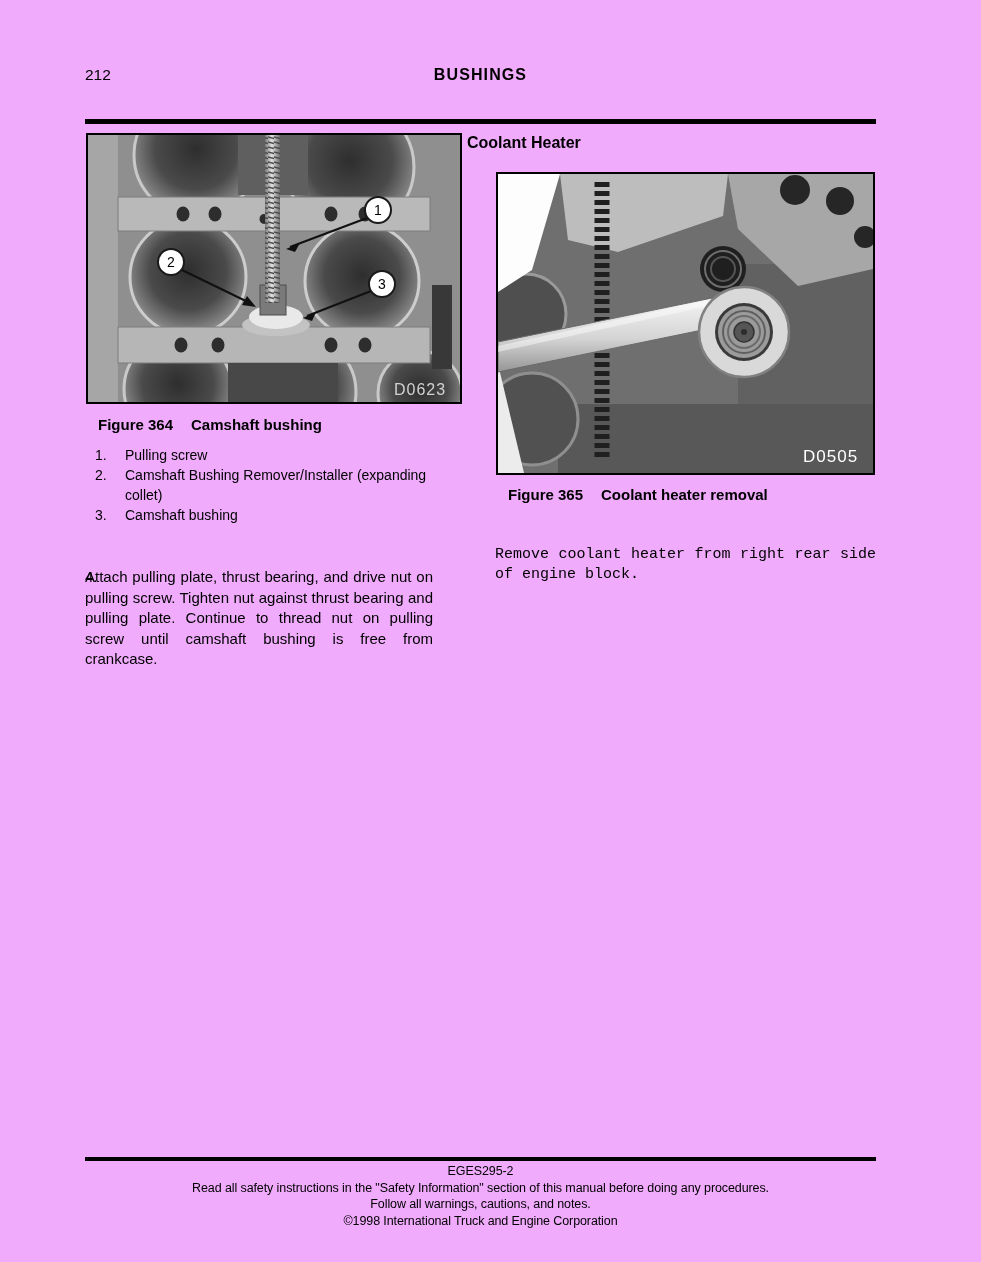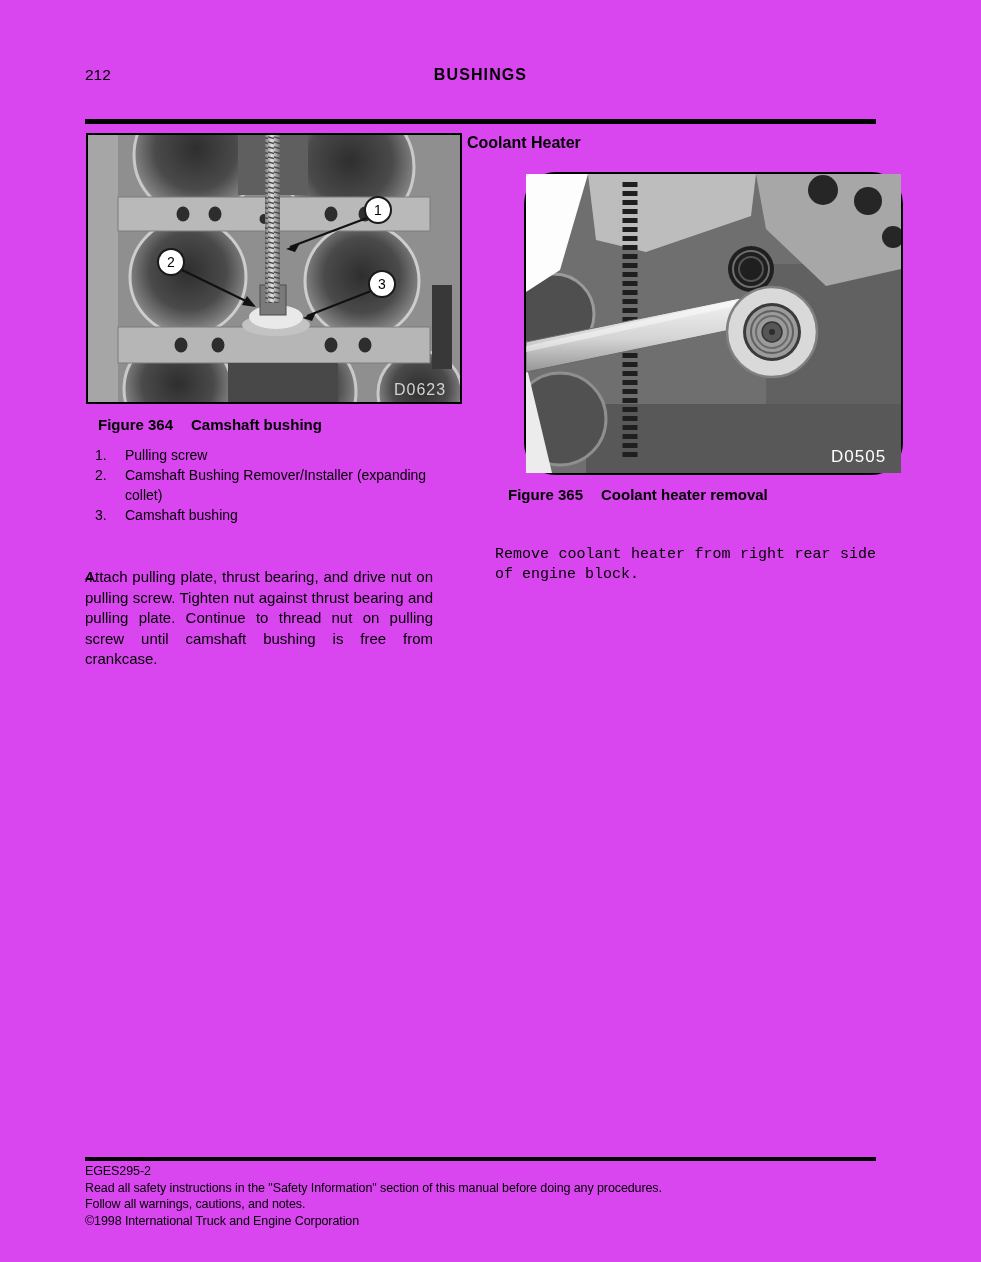--- a/index.html
+++ b/index.html
@@ -1,46 +1,46 @@
 <!DOCTYPE html>
 <html><head>
 <meta charset="utf-8">
 <style>
   html,body{margin:0;padding:0;background:#ffffff;}
   .page{
-    position:relative;width:981px;height:1262px;background:#d946ef;
+    position:relative;width:981px;height:1262px;background:#f0abfc;
     font-family:"Liberation Sans",sans-serif;color:#000;overflow:hidden;
   }
   .pagenum{position:absolute;left:85px;top:64px;font-size:15.5px;line-height:22px;}
   .header-title{
     position:absolute;left:85px;top:64px;width:791px;text-align:center;
     font-weight:bold;font-size:16px;letter-spacing:1.1px;line-height:22px;
   }
   .rule{position:absolute;left:85px;width:791px;background:#000;}
   .rule-header{top:119px;height:5px;}
   .rule-footer{top:1157px;height:4px;}
   .figure-frame{position:absolute;border:2px solid #000;background:#8f8f8f;}
   .fig-left{left:86px;top:133px;width:372px;height:267px;}
-  .fig-right{left:524px;top:172px;width:375px;height:299px;border-radius:32px;}
+  .fig-right{left:496px;top:172px;width:375px;height:299px;}
   .figure-frame svg{display:block;}
   .caption{position:absolute;font-weight:bold;font-size:15px;line-height:18px;white-space:nowrap;margin-left:13px;}
   .cap-364{left:85px;top:416px;}
   .cap-365{left:495px;top:486px;}
   .caption .cap-title{margin-left:18px;}
   .legend{position:absolute;left:95px;top:445px;font-size:14px;line-height:20px;}
   .legend-row{display:flex;}
   .legend-num{width:30px;flex:0 0 30px;}
   .legend-text{width:330px;}
   .step{position:absolute;left:85px;top:567px;font-size:15px;line-height:20.5px;}
   .step-num{position:absolute;left:0;top:0;}
   .step-text{width:348px;text-align:justify;}
   .rc-heading{position:absolute;left:467px;top:134px;font-weight:bold;font-size:16px;}
   .rc-body{position:absolute;left:495px;top:545px;width:381px;font-size:15px;line-height:20px;text-align:justify;font-family:Liberation Mono, monospace;}
   .footer{
-    position:absolute;left:85px;top:1163px;width:791px;
+    position:absolute;left:85px;top:1163px;width:791px;text-align:center;
     font-size:12.5px;line-height:16.5px;letter-spacing:-0.1px;
   }
 </style>
 </head>
 <body>
 
 <div class="page">
 
   <div class="pagenum">212</div>
 

